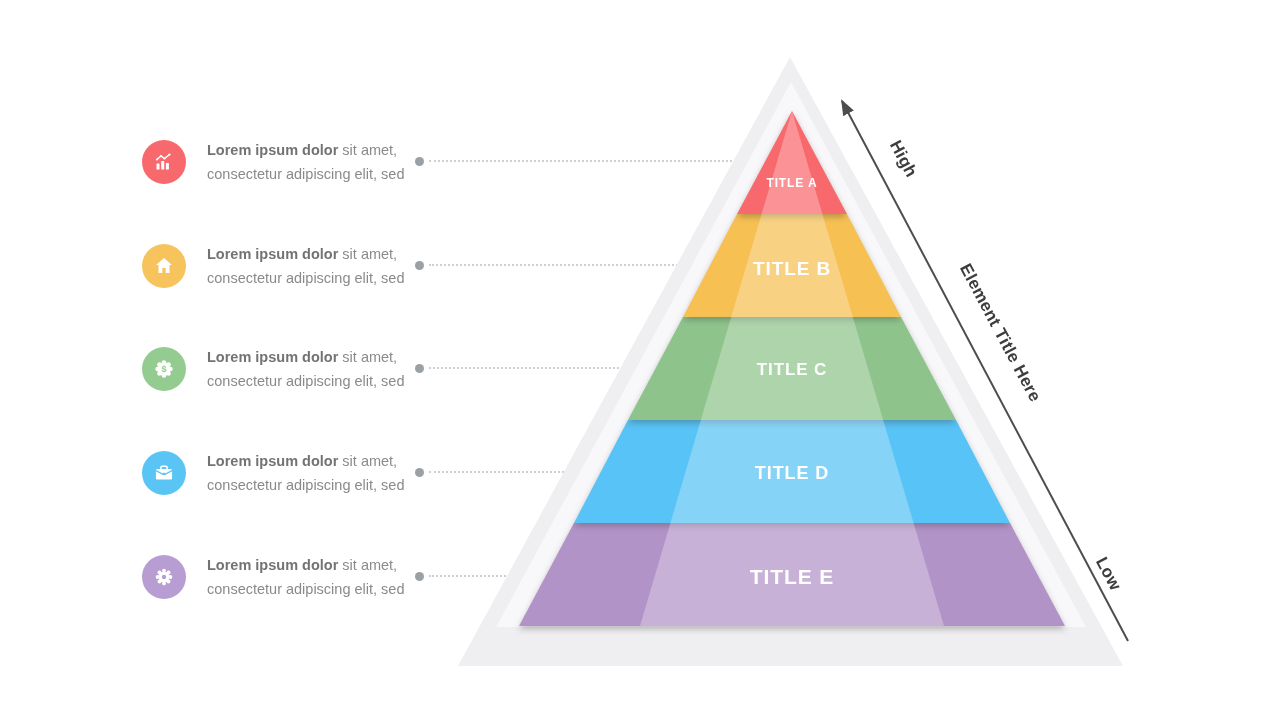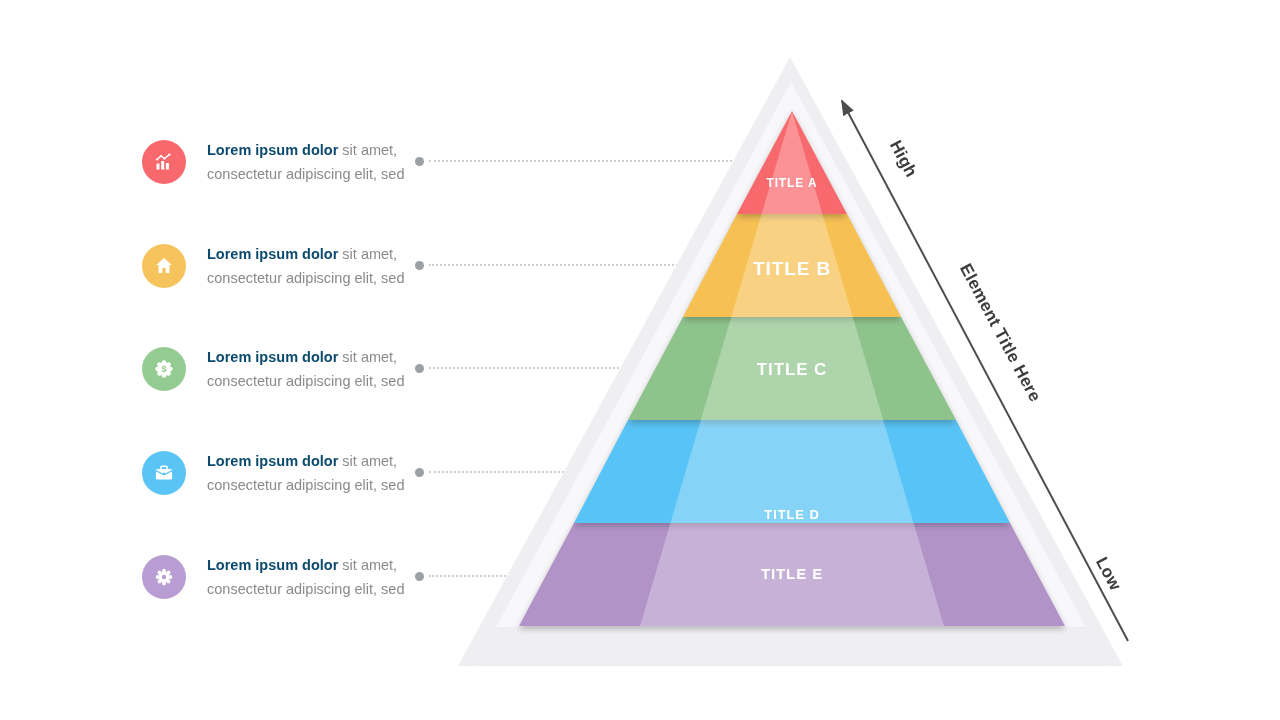--- a/index.html
+++ b/index.html
@@ -9,21 +9,21 @@
   }
   
   .list-item{position:absolute;left:142px;width:700px;height:48px;}
   .item-1{top:140px}.item-2{top:244px}.item-3{top:347px}.item-4{top:451px}.item-5{top:555px}
   .icon-circle{
     width:44px;height:44px;border-radius:50%;
     display:flex;align-items:center;justify-content:center;flex:none;
   }
   .item-text{position:absolute;left:65px;top:-2px;width:205px;
     font-size:14.5px;line-height:24px;color:#8a8a8a;}
-  .item-text b{color:#0c4a6e;font-weight:700;}
+  .item-text b{color:#737373;font-weight:700;}
   .leader-dot{position:absolute;top:17px;width:9px;height:9px;border-radius:50%;background:#9aa0a4;left:273px;}
   .leader-line{position:absolute;top:20px;left:287px;border-top:2px dotted #cfcfcf;height:0;}
   .item-1 .leader-line{width:327px}
   .item-2 .leader-line{width:277px}
   .item-3 .leader-line{width:222px}
   .item-4 .leader-line{width:167px}
   .item-5 .leader-line{width:112px}
   
   .layer{position:absolute;inset:0;}
   .tri-outer{clip-path:polygon(790px 57px,1123px 666px,458px 666px);background:#efeff1;}
@@ -37,22 +37,22 @@
   .tier-d{clip-path:polygon(628px 420px,956px 420px,1010px 523px,574px 523px);}
   .tier-e{clip-path:polygon(574px 523px,1010px 523px,1065px 626px,519px 626px);}
   .tri-overlay{clip-path:polygon(792px 111px,944px 626px,640px 626px);background:rgba(255,255,255,0.28);}
   .tier-label{
     position:absolute;left:792px;transform:translateX(-50%);
     color:#ffffff;font-weight:700;letter-spacing:0.9px;white-space:nowrap;
   }
   .label-a{top:176px;font-size:12px;}
   .label-b{top:258px;font-size:19px;}
   .label-c{top:360px;font-size:17px;}
-  .label-d{top:463px;font-size:13px;margin-top:44px;}
-  .label-e{top:565px;font-size:15px;text-align:right;}
+  .label-d{top:463px;font-size:18px;}
+  .label-e{top:565px;font-size:21px;text-align:right;}
   
   .axis-svg{position:absolute;inset:0;pointer-events:none;}
   .axis-label{
     position:absolute;text-align:center;font-weight:700;font-size:17px;color:#3d3d3d;
     transform:rotate(62deg);white-space:nowrap;letter-spacing:0.3px;
   }
   .axis-high{left:863px;top:149px;width:80px;}
   .axis-mid{left:915px;top:323px;width:170px;}
   .axis-low{left:1078px;top:564px;width:60px;}
 </style>

